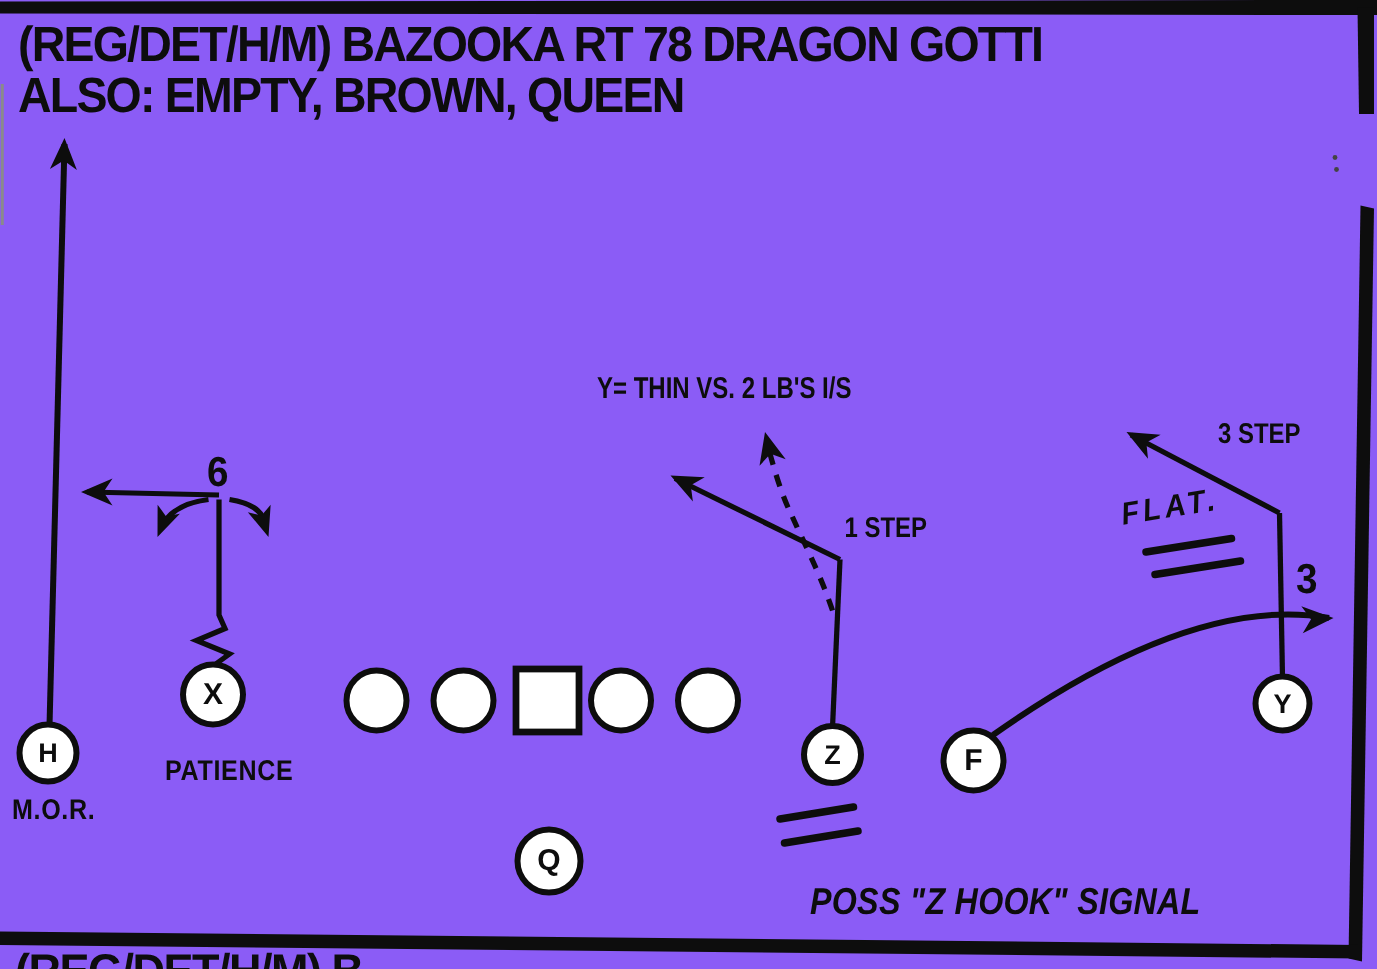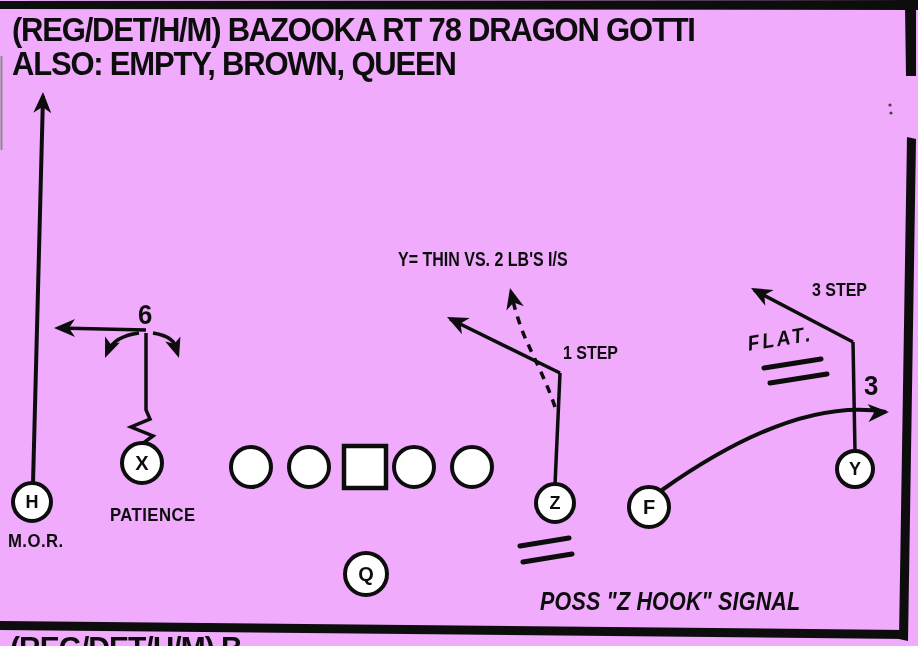--- a/index.html
+++ b/index.html
@@ -1,19 +1,19 @@
 <!DOCTYPE html>
 <html><head>
 <meta charset="utf-8">
 <style>
   html,body{margin:0;padding:0;background:#e8e8e8;}
   .page{
     position:relative;
     width:918px;height:646px;
-    background:#f0abfc;
+    background:#8b5cf6;
     overflow:hidden;
     font-family:"Liberation Sans",sans-serif;
     color:#0d0d0d;
   }
   .page svg{position:absolute;left:0;top:0;}
   .t{
     position:absolute;
     font-weight:bold;
     color:#0d0d0d;
     white-space:nowrap;

